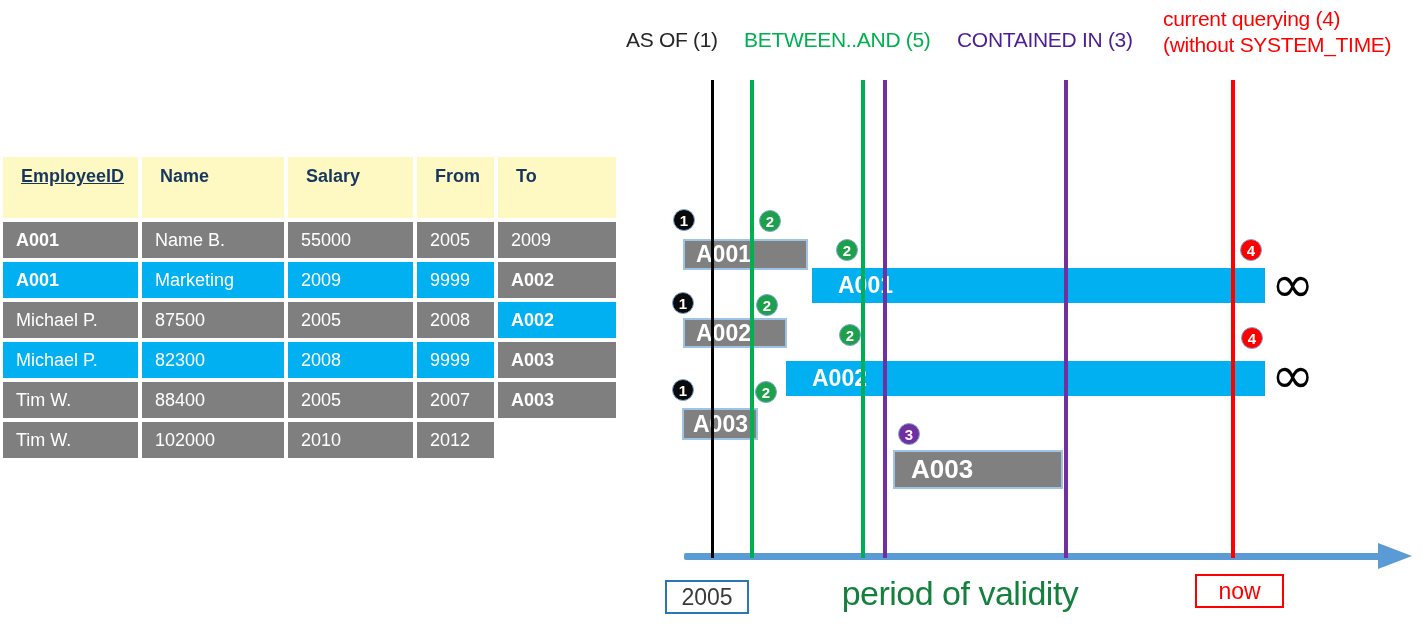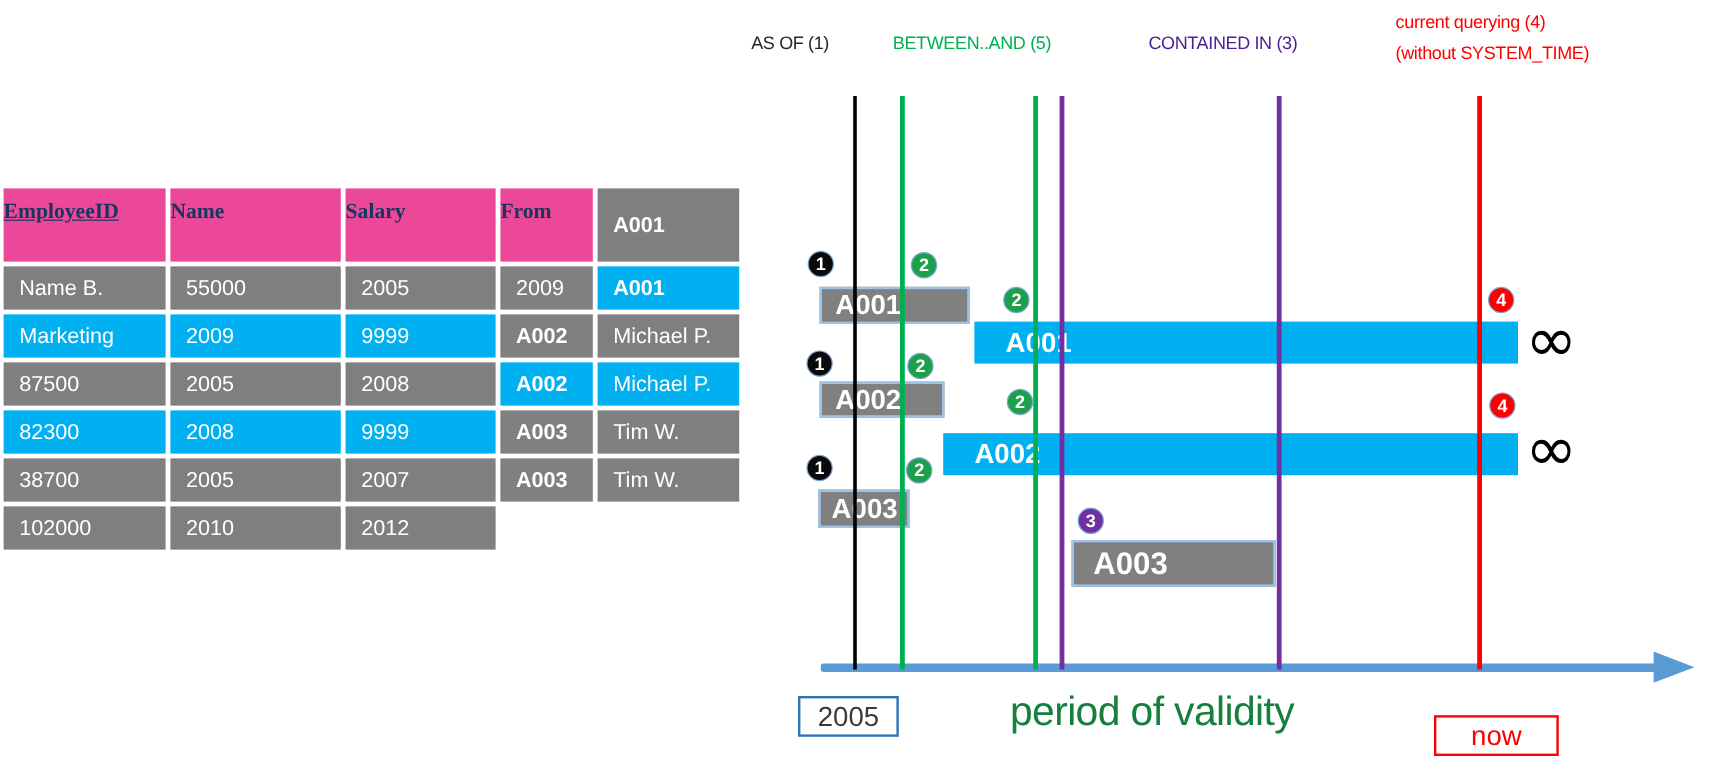--- a/index.html
+++ b/index.html
@@ -10,35 +10,34 @@
 
   
   .emp-table {
     position:absolute; left:3px; top:157px;
     display:grid;
     grid-template-columns:135px 142px 125px 77px 118px;
     grid-template-rows:61px 36px 36px 36px 36px 36px 36px;
     gap:4px;
   }
   .th {
-    background:#ec4899; color:#17375E; font-weight:bold; font-size:18px;
-    padding:9px 0 0 0;
-    font-family:Liberation Serif, serif;
+    background:#fef9c3; color:#17375E; font-weight:bold; font-size:18px;
+    padding:9px 0 0 18px;
   }
   .th.key span { text-decoration:underline; }
   .td {
     display:flex; align-items:center; padding-left:13px;
     font-size:18px; color:#ffffff;
   }
   .td.first { font-weight:bold; }
   .bg-gray { background:#7F7F7F; }
   .bg-cyan { background:#00B0F0; }
 
   
-  .legend-item { position:absolute; font-size:15px; white-space:nowrap; letter-spacing:-0.3px; }
+  .legend-item { position:absolute; font-size:21px; white-space:nowrap; letter-spacing:-0.3px; }
   .lg-asof { left:626px; top:28px; color:#262626; }
   .lg-between { left:744px; top:28px; color:#00B050; }
   .lg-contained { left:957px; top:28px; color:#4c1d95; }
   .lg-current { left:1163px; top:6px; color:#FF0000; line-height:26px; }
 
   
   .vline { position:absolute; top:80px; height:478px; width:3px; z-index:3; }
   .vl-black  { left:711px;  background:#000000; }
   .vl-green1 { left:750px;  background:#00B050; width:4px; }
   .vl-green2 { left:861px;  background:#00B050; width:4px; }
@@ -90,35 +89,36 @@
   .year-box {
     position:absolute; left:665px; top:580px; width:84px; height:34px;
     border:2px solid #2E75B6; color:#3a3a3a; font-size:23px;
     display:flex; align-items:center; justify-content:center; box-sizing:border-box;
   }
   .axis-caption {
     position:absolute; left:810px; top:574px; width:300px; text-align:center;
     color:#15803d; font-size:34px; font-weight:400; letter-spacing:-0.5px;
   }
   .now-box {
-    position:absolute; left:1195px; top:596px; width:104px; height:34px;
+    position:absolute; left:1195px; top:574px; width:89px; height:34px;
     border:2px solid #FF0000; color:#FF0000; font-size:23px;
     display:flex; align-items:center; justify-content:center; box-sizing:border-box;
   }
 </style>
 </head>
 <body>
 
 <div class="canvas">
 
   <div class="emp-table">
     <div class="th key"><span>EmployeeID</span></div>
     <div class="th"><span>Name</span></div>
     <div class="th"><span>Salary</span></div>
     <div class="th"><span>From</span></div>
+    <div class="th"><span>To</span></div>
 
     <div class="td first bg-gray">A001</div>
     <div class="td bg-gray">Name B.</div>
     <div class="td bg-gray">55000</div>
     <div class="td bg-gray">2005</div>
     <div class="td bg-gray">2009</div>
 
     <div class="td first bg-cyan">A001</div>
     <div class="td bg-cyan">Marketing</div>
     <div class="td bg-cyan">2009</div>
@@ -131,21 +131,21 @@
     <div class="td bg-gray">2008</div>
 
     <div class="td first bg-cyan">A002</div>
     <div class="td bg-cyan">Michael P.</div>
     <div class="td bg-cyan">82300</div>
     <div class="td bg-cyan">2008</div>
     <div class="td bg-cyan">9999</div>
 
     <div class="td first bg-gray">A003</div>
     <div class="td bg-gray">Tim W.</div>
-    <div class="td bg-gray">38700</div>
+    <div class="td bg-gray">88400</div>
     <div class="td bg-gray">2005</div>
     <div class="td bg-gray">2007</div>
 
     <div class="td first bg-gray">A003</div>
     <div class="td bg-gray">Tim W.</div>
     <div class="td bg-gray">102000</div>
     <div class="td bg-gray">2010</div>
     <div class="td bg-gray">2012</div>
   </div>
 

